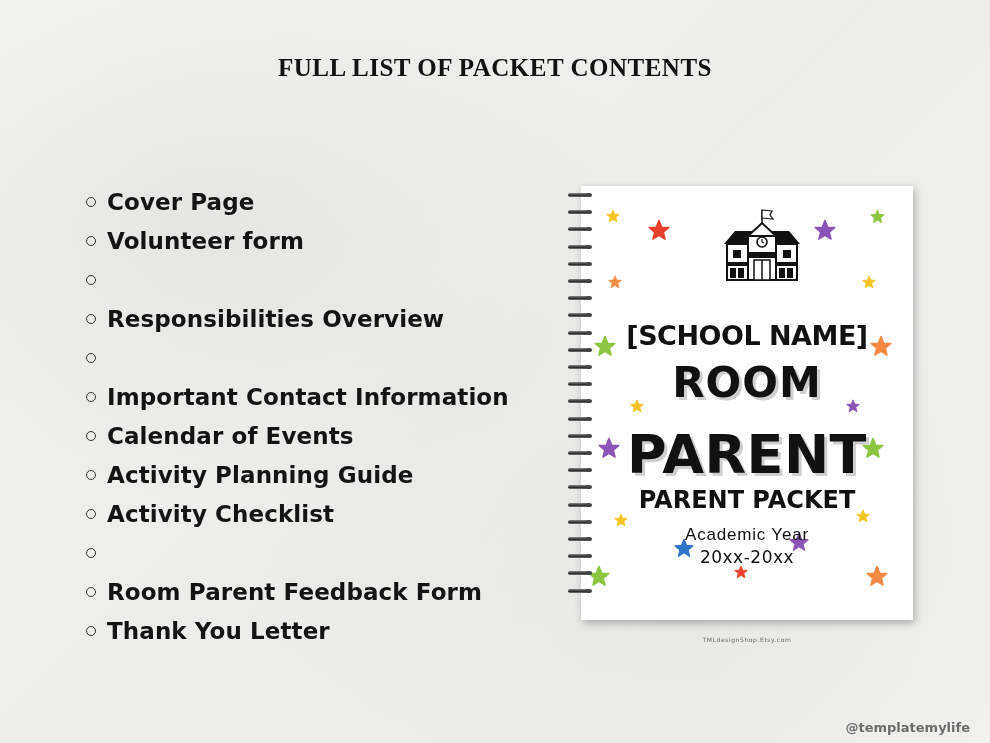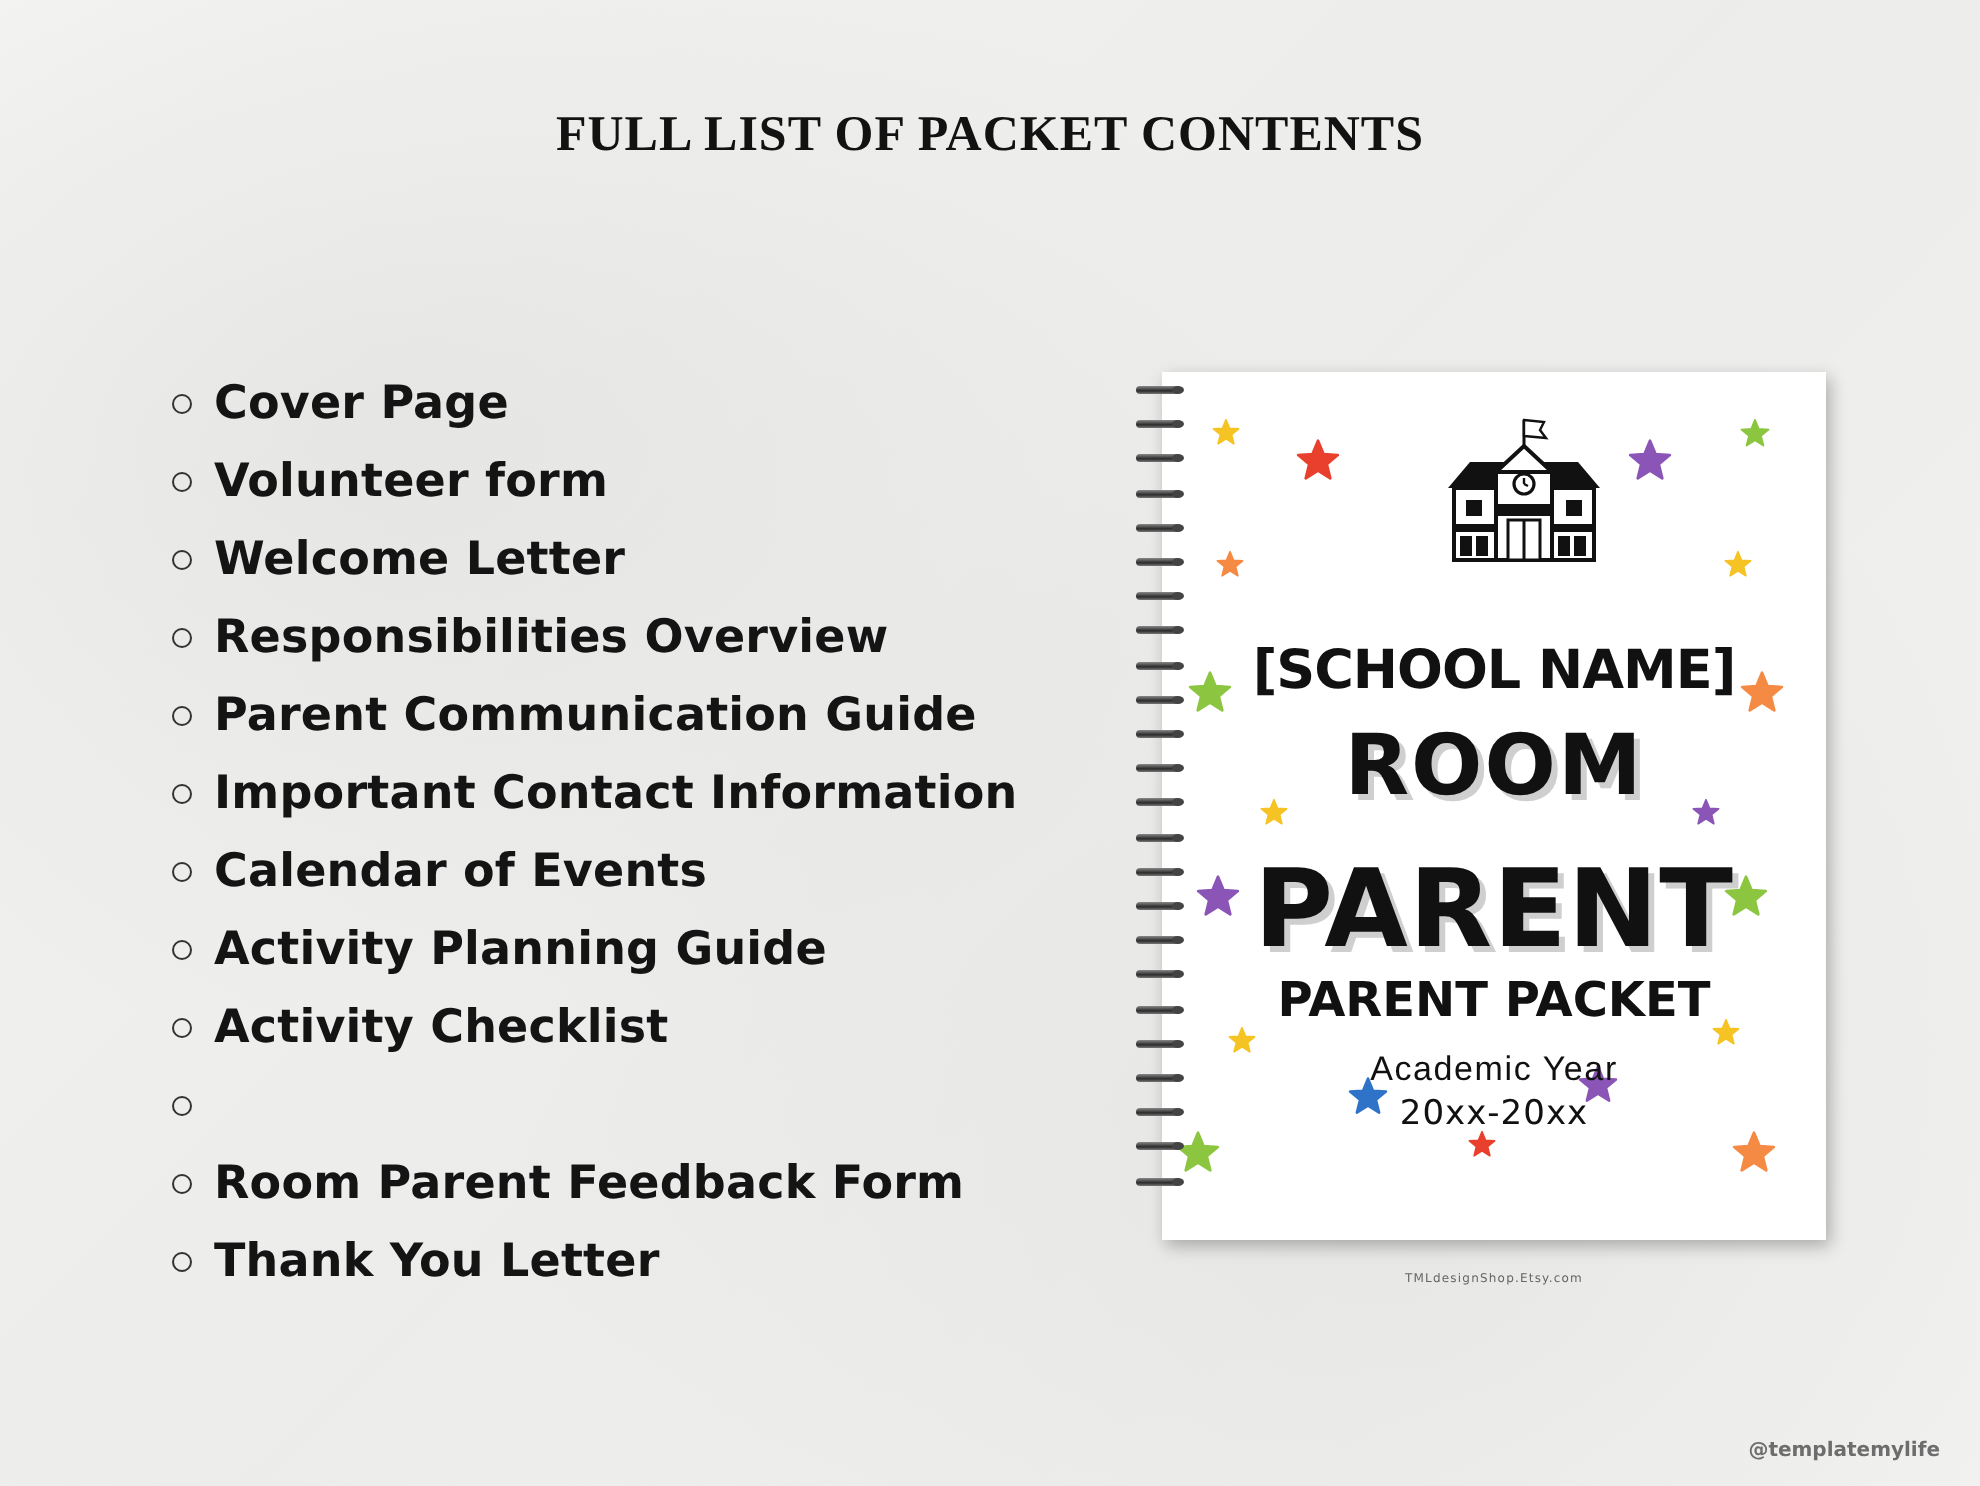--- a/index.html
+++ b/index.html
@@ -58,48 +58,46 @@
   .school-name { top: 102px; font-family: "DejaVu Sans", sans-serif; font-weight: bold; font-size: 27px; letter-spacing: -0.5px; }
   .room { top: 140px; font-family: "DejaVu Sans", sans-serif; font-weight: bold; font-size: 42px; letter-spacing: 1px; text-shadow: 3px 3px 0 #cfcfcf; }
   .parent-big { top: 205px; font-family: "DejaVu Sans", sans-serif; font-weight: bold; font-size: 54px; letter-spacing: 0.5px; text-shadow: 3px 3px 0 #cfcfcf; }
   .packet { top: 268px; font-family: "DejaVu Sans", sans-serif; font-weight: bold; font-size: 24px; letter-spacing: 0px; }
   .academic { top: 307px; font-family: Liberation Sans, sans-serif; font-size: 17px; letter-spacing: 0.8px; }
   .years { top: 329px; font-family: "DejaVu Sans", sans-serif; font-size: 17px; letter-spacing: 0.5px; }
   .shop { top: 418px; font-family: "DejaVu Sans", sans-serif; font-size: 6px; letter-spacing: 0.6px; color: #666; }
   .star { position: absolute; }
   .watermark {
     position: absolute; right: 20px; top: 720px;
-    font-family: "DejaVu Sans", sans-serif; font-weight: bold; font-size: 10px; color: #6d6d6d;
+    font-family: "DejaVu Sans", sans-serif; font-weight: bold; font-size: 13px; color: #6d6d6d;
   }
 </style>
 </head>
 <body>
 
 <div class="title">FULL LIST OF PACKET CONTENTS</div>
 
 <ul class="list">
   <li>
       <span class="bullet"></span>
       <span>Cover Page</span>
     </li>
   <li>
       <span class="bullet"></span>
       <span>Volunteer form</span>
     </li>
   <li>
       <span class="bullet"></span>
-      <span>Welcome Letter</span>
     </li>
   <li>
       <span class="bullet"></span>
       <span>Responsibilities Overview</span>
     </li>
   <li>
       <span class="bullet"></span>
-      <span>Parent Communication Guide</span>
     </li>
   <li>
       <span class="bullet"></span>
       <span>Important Contact Information</span>
     </li>
   <li>
       <span class="bullet"></span>
       <span>Calendar of Events</span>
     </li>
   <li>

